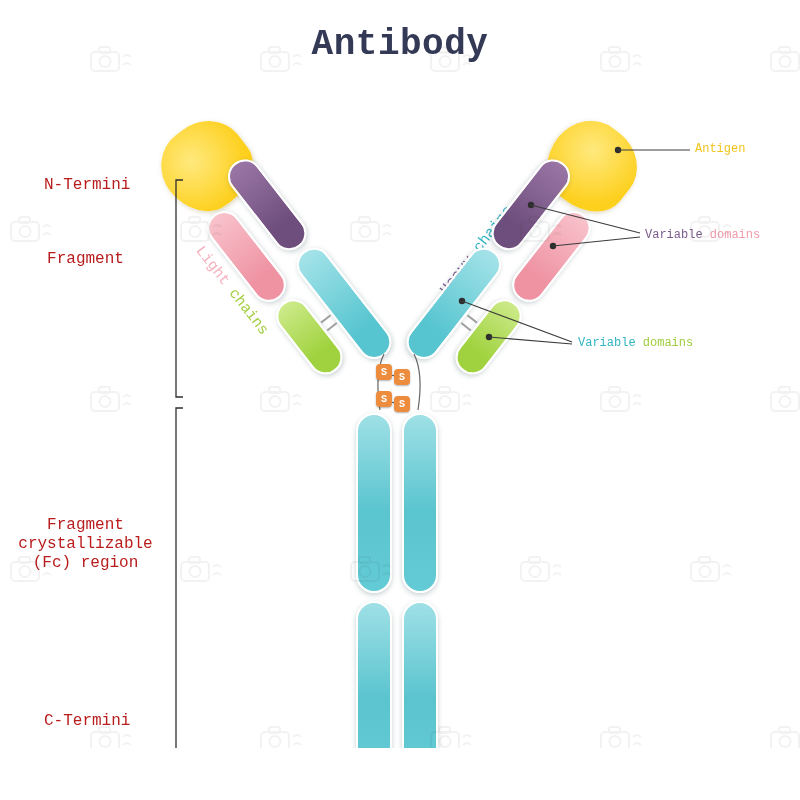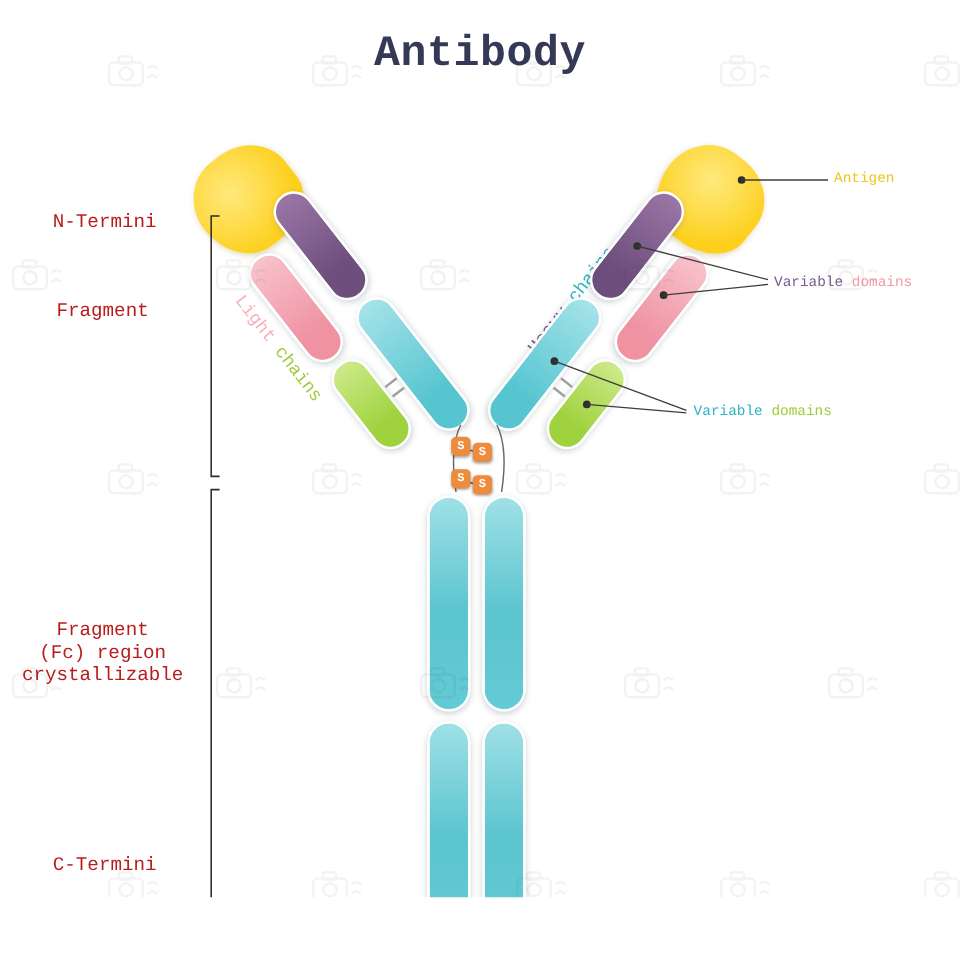--- a/index.html
+++ b/index.html
@@ -129,22 +129,22 @@
   <div class="sbond" style="left:394px;top:396px;">
       <span>S</span>
     </div>
 
   <div class="side-label" style="left:44px;top:176px;">N-Termini</div>
   <div class="side-label centered" style="left:8px;top:250px;width:155px;">
     <div>Fragment</div>
   </div>
   <div class="side-label centered" style="left:8px;top:516px;width:155px;">
     <div>Fragment</div>
+    <div>crystallizable</div>
     <div>(Fc) region</div>
-    <div>crystallizable</div>
   </div>
   <div class="side-label" style="left:44px;top:712px;">C-Termini</div>
 
   <div class="callout-text c-yellow" style="left:695px;top:142px;">Antigen</div>
   <div class="callout-text" style="left:645px;top:228px;text-align:center;">
     <span class="c-purple">Variable</span>
     <span class="c-pink">domains</span>
   </div>
   <div class="callout-text" style="left:578px;top:336px;">
     <span class="c-teal">Variable</span>

